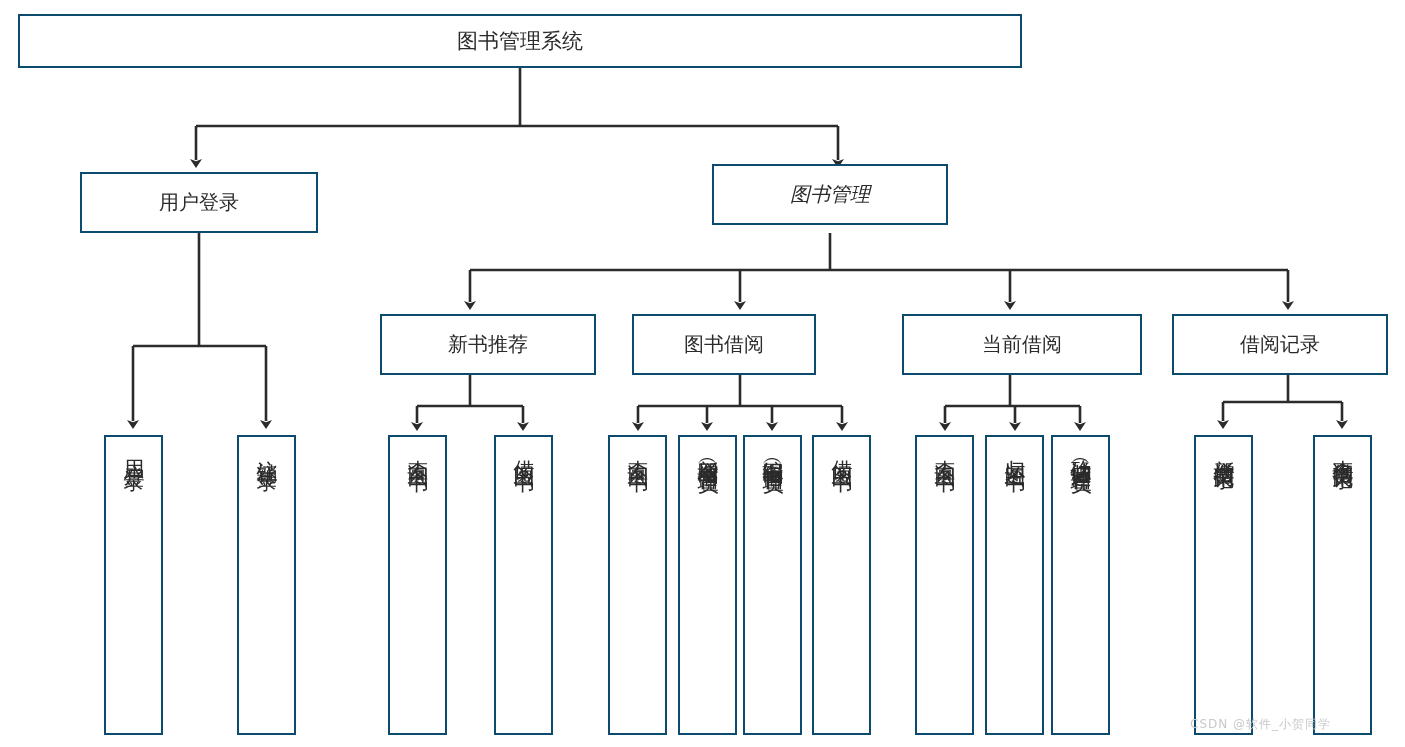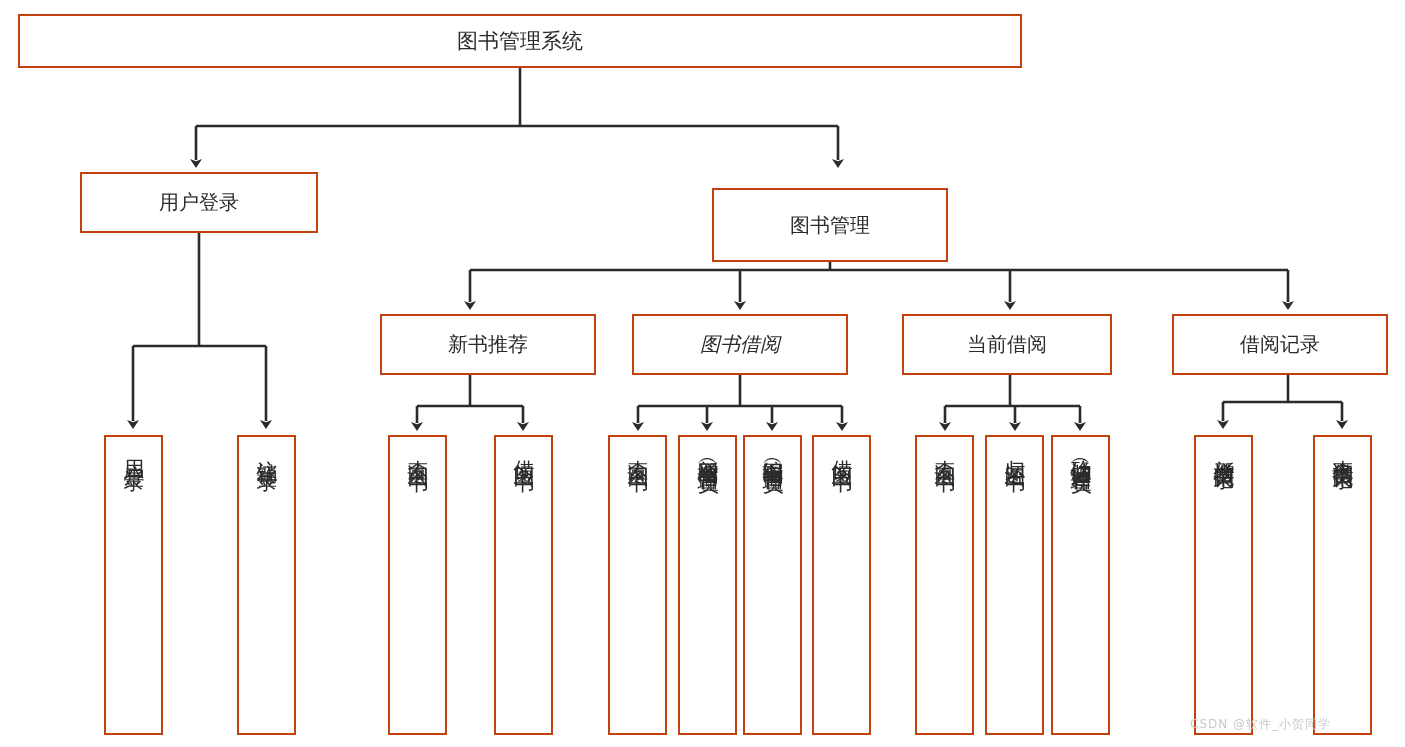--- a/index.html
+++ b/index.html
@@ -1,21 +1,21 @@
 <!DOCTYPE html>
 <html><head>
 <meta charset="utf-8">
 <style>
   html,body{margin:0;padding:0;background:#ffffff;}
   body{width:1405px;height:747px;font-family:"DejaVu Sans","Liberation Sans",sans-serif;}
   #stage{position:relative;width:1405px;height:747px;overflow:hidden;background:#fff;}
   svg#wires{position:absolute;left:0;top:0;width:1405px;height:747px;}
 
   .node{position:absolute;box-sizing:border-box;background:#ffffff;
-        border:2px solid #c2410c;display:flex;align-items:center;justify-content:center;}
+        border:2px solid #0c4a6e;display:flex;align-items:center;justify-content:center;}
   .node .lbl{color:#2b2b2b;line-height:1.15;text-align:center;white-space:pre-line;}
 
   .root .lbl{font-size:21px;}
   .lvl2 .lbl{font-size:20px;}
 
   .leaf{align-items:flex-start;justify-content:center;padding-top:6px;}
   .leaf .lbl{
     writing-mode:vertical-rl;
     text-orientation:upright;
     font-size:21px;
@@ -82,31 +82,31 @@
     </g>
   </svg>
 
   <div class="node root" style="left:18px;top:14px;width:1004px;height:54px;">
     <span class="lbl">图书管理系统</span>
   </div>
 
   <div class="node lvl2" style="left:80px;top:172px;width:238px;height:61px;">
     <span class="lbl">用户登录</span>
   </div>
-  <div class="node lvl2" style="left:712px;top:188px;width:236px;height:74px;">
+  <div class="node lvl2" style="left:712px;top:164px;width:236px;height:61px;font-style:italic;">
     <span class="lbl">图书管理</span>
   </div>
 
   <div class="node lvl2" style="left:380px;top:314px;width:216px;height:61px;">
     <span class="lbl">新书推荐</span>
   </div>
-  <div class="node lvl2" style="left:632px;top:314px;width:216px;height:61px;font-style:italic;">
+  <div class="node lvl2" style="left:632px;top:314px;width:184px;height:61px;">
     <span class="lbl">图书借阅</span>
   </div>
-  <div class="node lvl2" style="left:902px;top:314px;width:210px;height:61px;">
+  <div class="node lvl2" style="left:902px;top:314px;width:240px;height:61px;">
     <span class="lbl">当前借阅</span>
   </div>
   <div class="node lvl2" style="left:1172px;top:314px;width:216px;height:61px;">
     <span class="lbl">借阅记录</span>
   </div>
 
   <div class="node leaf" style="left:104px;top:435px;width:59px;height:300px;">
     <span class="lbl">用户登录</span>
   </div>
   <div class="node leaf" style="left:237px;top:435px;width:59px;height:300px;">

